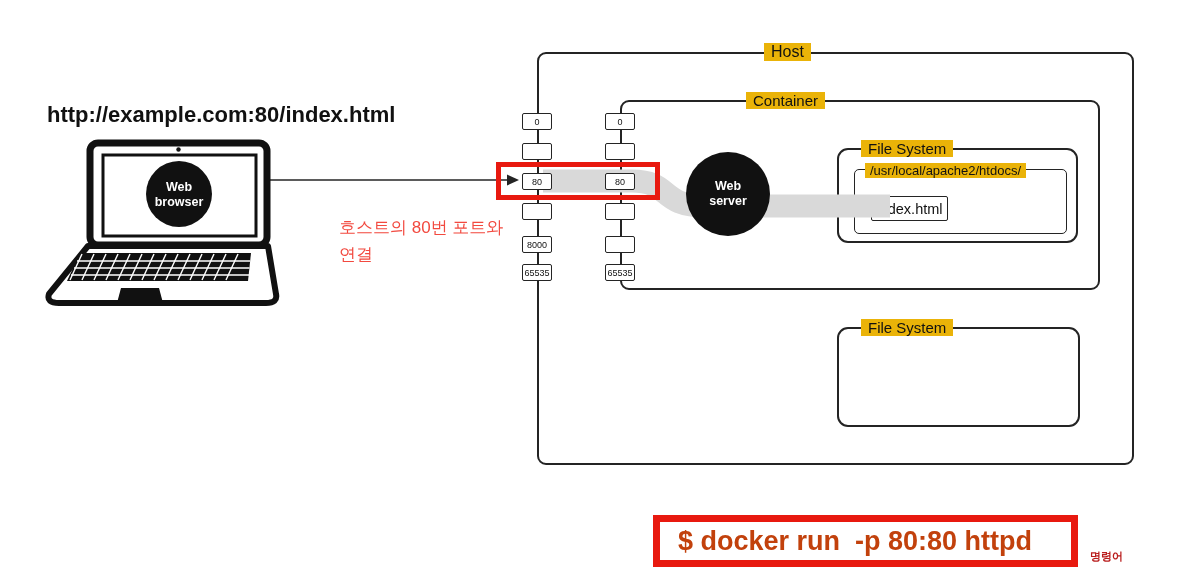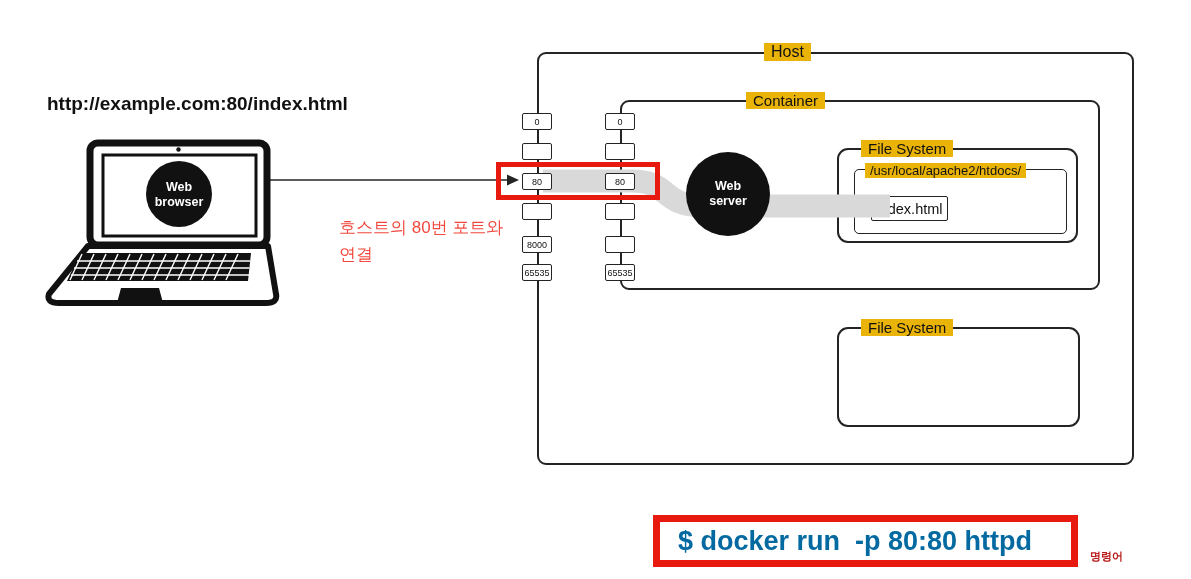--- a/index.html
+++ b/index.html
@@ -3,21 +3,21 @@
 <meta charset="utf-8">
 <style>
   * { margin:0; padding:0; box-sizing:border-box; }
   html,body { background:#fff; }
   body { font-family:"Liberation Sans", sans-serif; }
   .canvas { position:relative; width:1191px; height:579px; background:#fff; overflow:hidden; }
 
   svg.underlay { position:absolute; left:0; top:0; z-index:1; }
   svg.bandlayer { position:absolute; left:0; top:0; z-index:3; }
 
-  .url-text { position:absolute; left:47px; top:93px; font-size:19px; font-weight:bold; color:#111; z-index:2;text-align:right; }
+  .url-text { position:absolute; left:47px; top:102px; font-size:22px; font-weight:bold; color:#111; z-index:2;text-align:right; }
 
   .annotation { position:absolute; left:339px; top:214px; color:#f2493f; font-size:17px; font-weight:normal; line-height:27px; z-index:2; }
 
   .frame { position:absolute; border:2px solid #242424; background:transparent; z-index:2; }
   .host-box { left:537px; top:52px; width:597px; height:413px; border-radius:9px; }
   .container-box { left:620px; top:100px; width:480px; height:190px; border-radius:9px; }
   .fs-box1 { left:837px; top:148px; width:241px; height:95px; border-radius:11px; }
   .fs-box2 { left:837px; top:327px; width:243px; height:100px; border-radius:11px; }
   .htdocs-box { position:absolute; left:15px; top:19px; width:213px; height:65px; border:1.5px solid #242424; border-radius:5px; }
 
@@ -36,21 +36,21 @@
   .p0 { top:113px; } .p1 { top:143px; } .p2 { top:173px; } .p3 { top:203px; } .p4 { top:236px;text-align:center; } .p5 { top:264px; }
 
   .server-circle { position:absolute; left:686px; top:152px; width:84px; height:84px; border-radius:50%; background:#111;
                    display:flex; flex-direction:column; align-items:center; justify-content:center; z-index:4; }
   .server-circle span { color:#fff; font-size:12.5px; font-weight:bold; line-height:15px; }
 
   .highlight-ports { position:absolute; left:496px; top:162px; width:164px; height:38px; border:5px solid #e8190f; z-index:5; }
 
   .command-box { position:absolute; left:653px; top:515px; width:425px; height:52px; border:7px solid #e8190f; background:#fff;
                  display:flex; align-items:center; z-index:5; }
-  .command-text { font-size:27px; font-weight:bold; color:#0369a1; padding-left:18px; white-space:pre; }
+  .command-text { font-size:27px; font-weight:bold; color:#c2410c; padding-left:18px; white-space:pre; }
   .command-caption { position:absolute; left:1090px; top:549px; font-size:11px; font-weight:bold; color:#b91c1c; z-index:5; }
 </style>
 </head>
 <body>
 
 <div class="canvas">
 
   <svg class="underlay" width="1191" height="579" viewBox="0 0 1191 579">
 
     <g>

